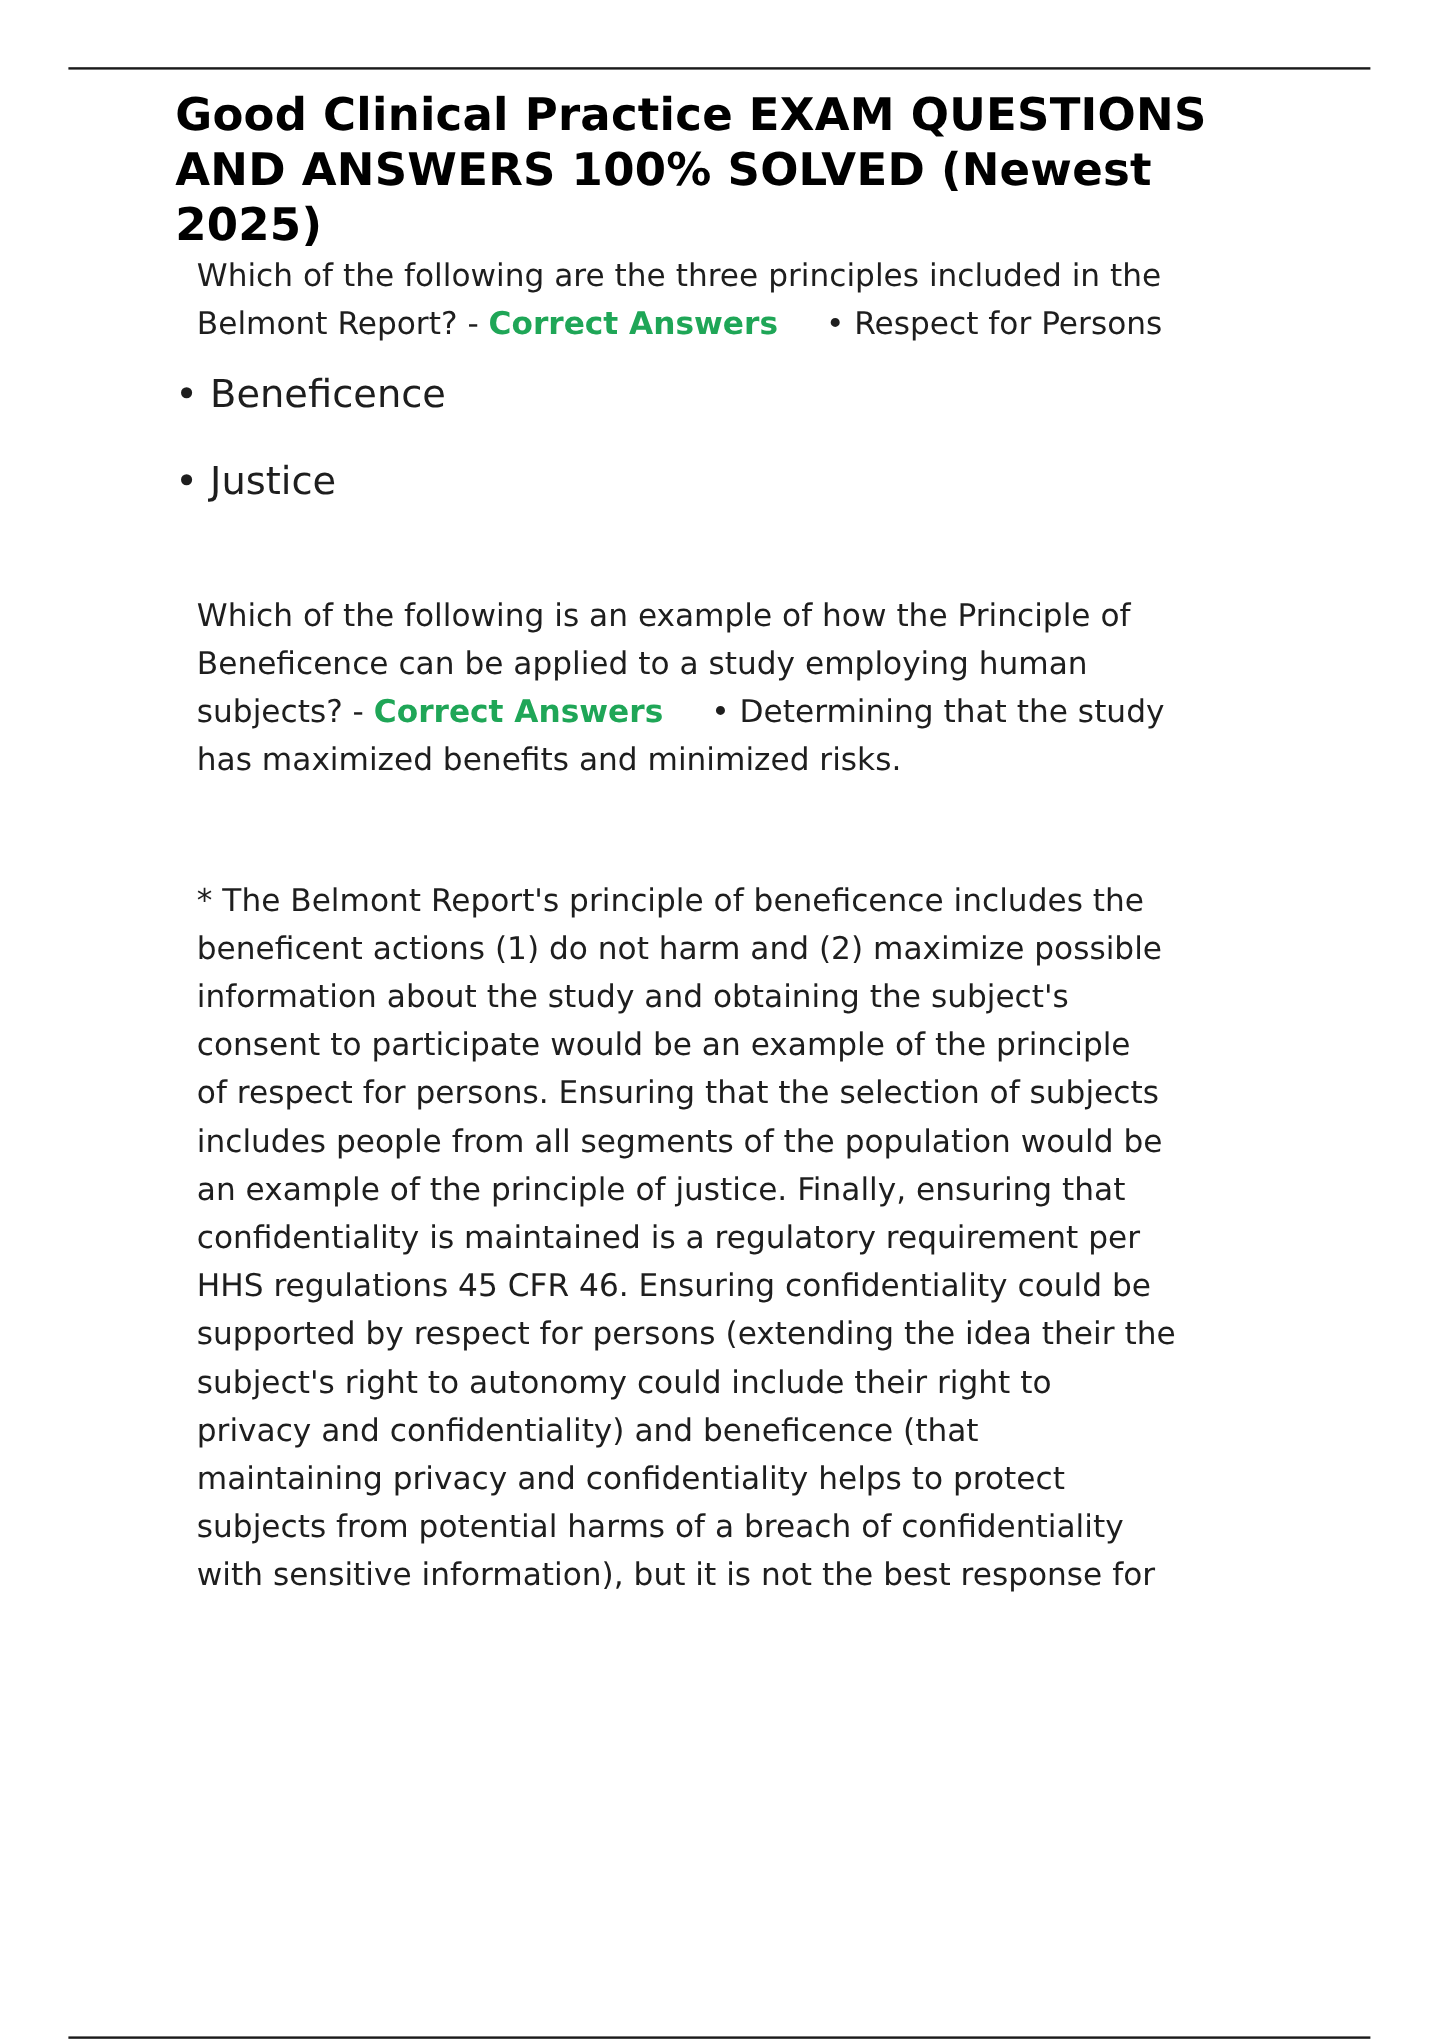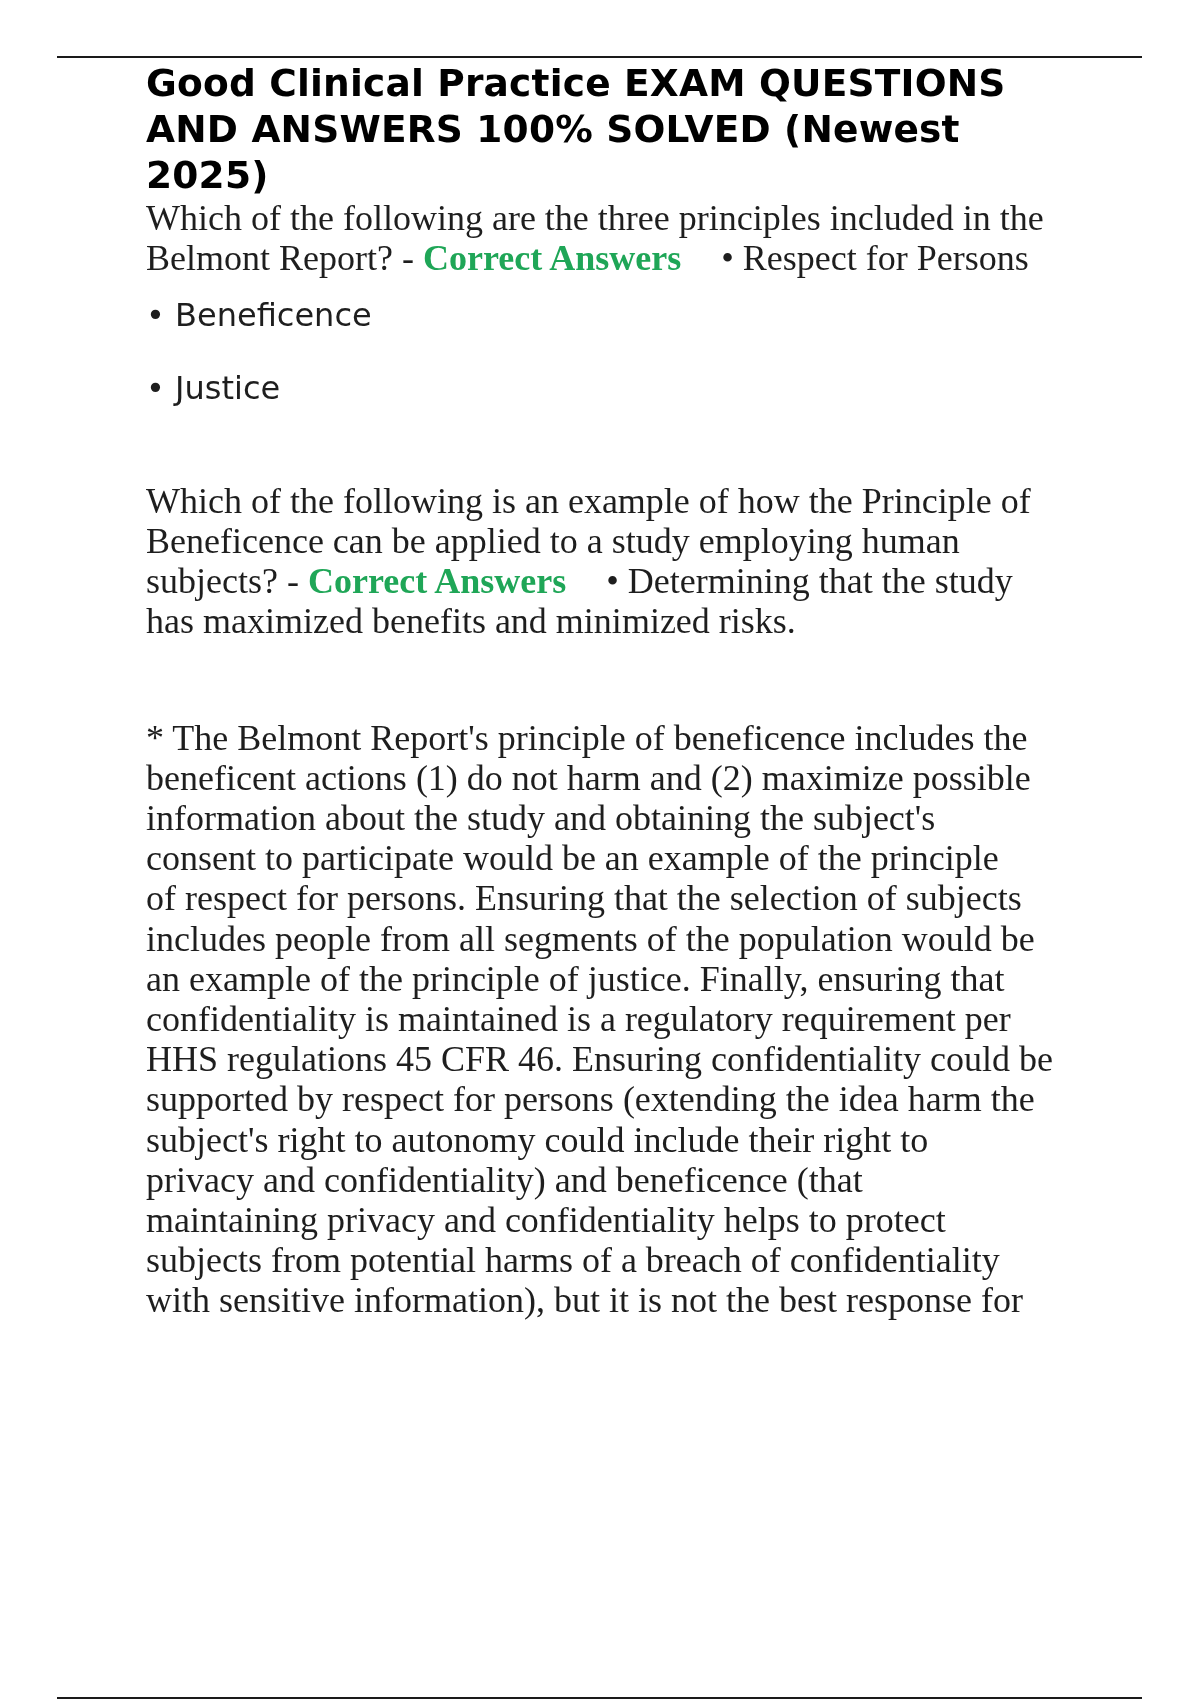--- a/index.html
+++ b/index.html
@@ -21,39 +21,38 @@
       width: 1085px;
       height: 2px;
       background: #1a1a1a;
     }
     .rule.top { top: 56px; }
     .rule.bottom { top: 1697px; }
 
     .content {
       position: absolute;
       left: 146px;
-      top: 60px;
+      top: 72px;
       width: 960px;
     }
     .title {
       margin: 0;
       font-family: "DejaVu Sans", sans-serif;
       font-weight: bold;
       font-size: 37.5px;
       line-height: 46px;
       color: #000000;
       letter-spacing: 0.2px;
     }
     .para {
-      margin: 0;
-      font-size: 36px;
+      margin: 18px;
+      font-size: 26px;
       line-height: 40.2px;
       color: #1e1e1e;
       white-space: normal;
-      font-family: Liberation Serif, serif;
     }
     .answer-label {
       color: #1fa657;
       font-weight: bold;
       text-align: right;
     }
     .gap-after-label {
       display: inline-block;
       width: 40px;
     }
@@ -100,21 +99,21 @@
   <div class="para explanation">
     <span class="line">* The Belmont Report's principle of beneficence includes the</span>
     <span class="line">beneficent actions (1) do not harm and (2) maximize possible</span>
     <span class="line">information about the study and obtaining the subject's</span>
     <span class="line">consent to participate would be an example of the principle</span>
     <span class="line">of respect for persons. Ensuring that the selection of subjects</span>
     <span class="line">includes people from all segments of the population would be</span>
     <span class="line">an example of the principle of justice. Finally, ensuring that</span>
     <span class="line">confidentiality is maintained is a regulatory requirement per</span>
     <span class="line">HHS regulations 45 CFR 46. Ensuring confidentiality could be</span>
-    <span class="line">supported by respect for persons (extending the idea harm the</span>
+    <span class="line">supported by respect for persons (extending the idea their the</span>
     <span class="line">subject's right to autonomy could include their right to</span>
     <span class="line">privacy and confidentiality) and beneficence (that</span>
     <span class="line">maintaining privacy and confidentiality helps to protect</span>
     <span class="line">subjects from potential harms of a breach of confidentiality</span>
     <span class="line">with sensitive information), but it is not the best response for</span>
   </div>
 
 </div>
 
 <div class="rule bottom"></div>

